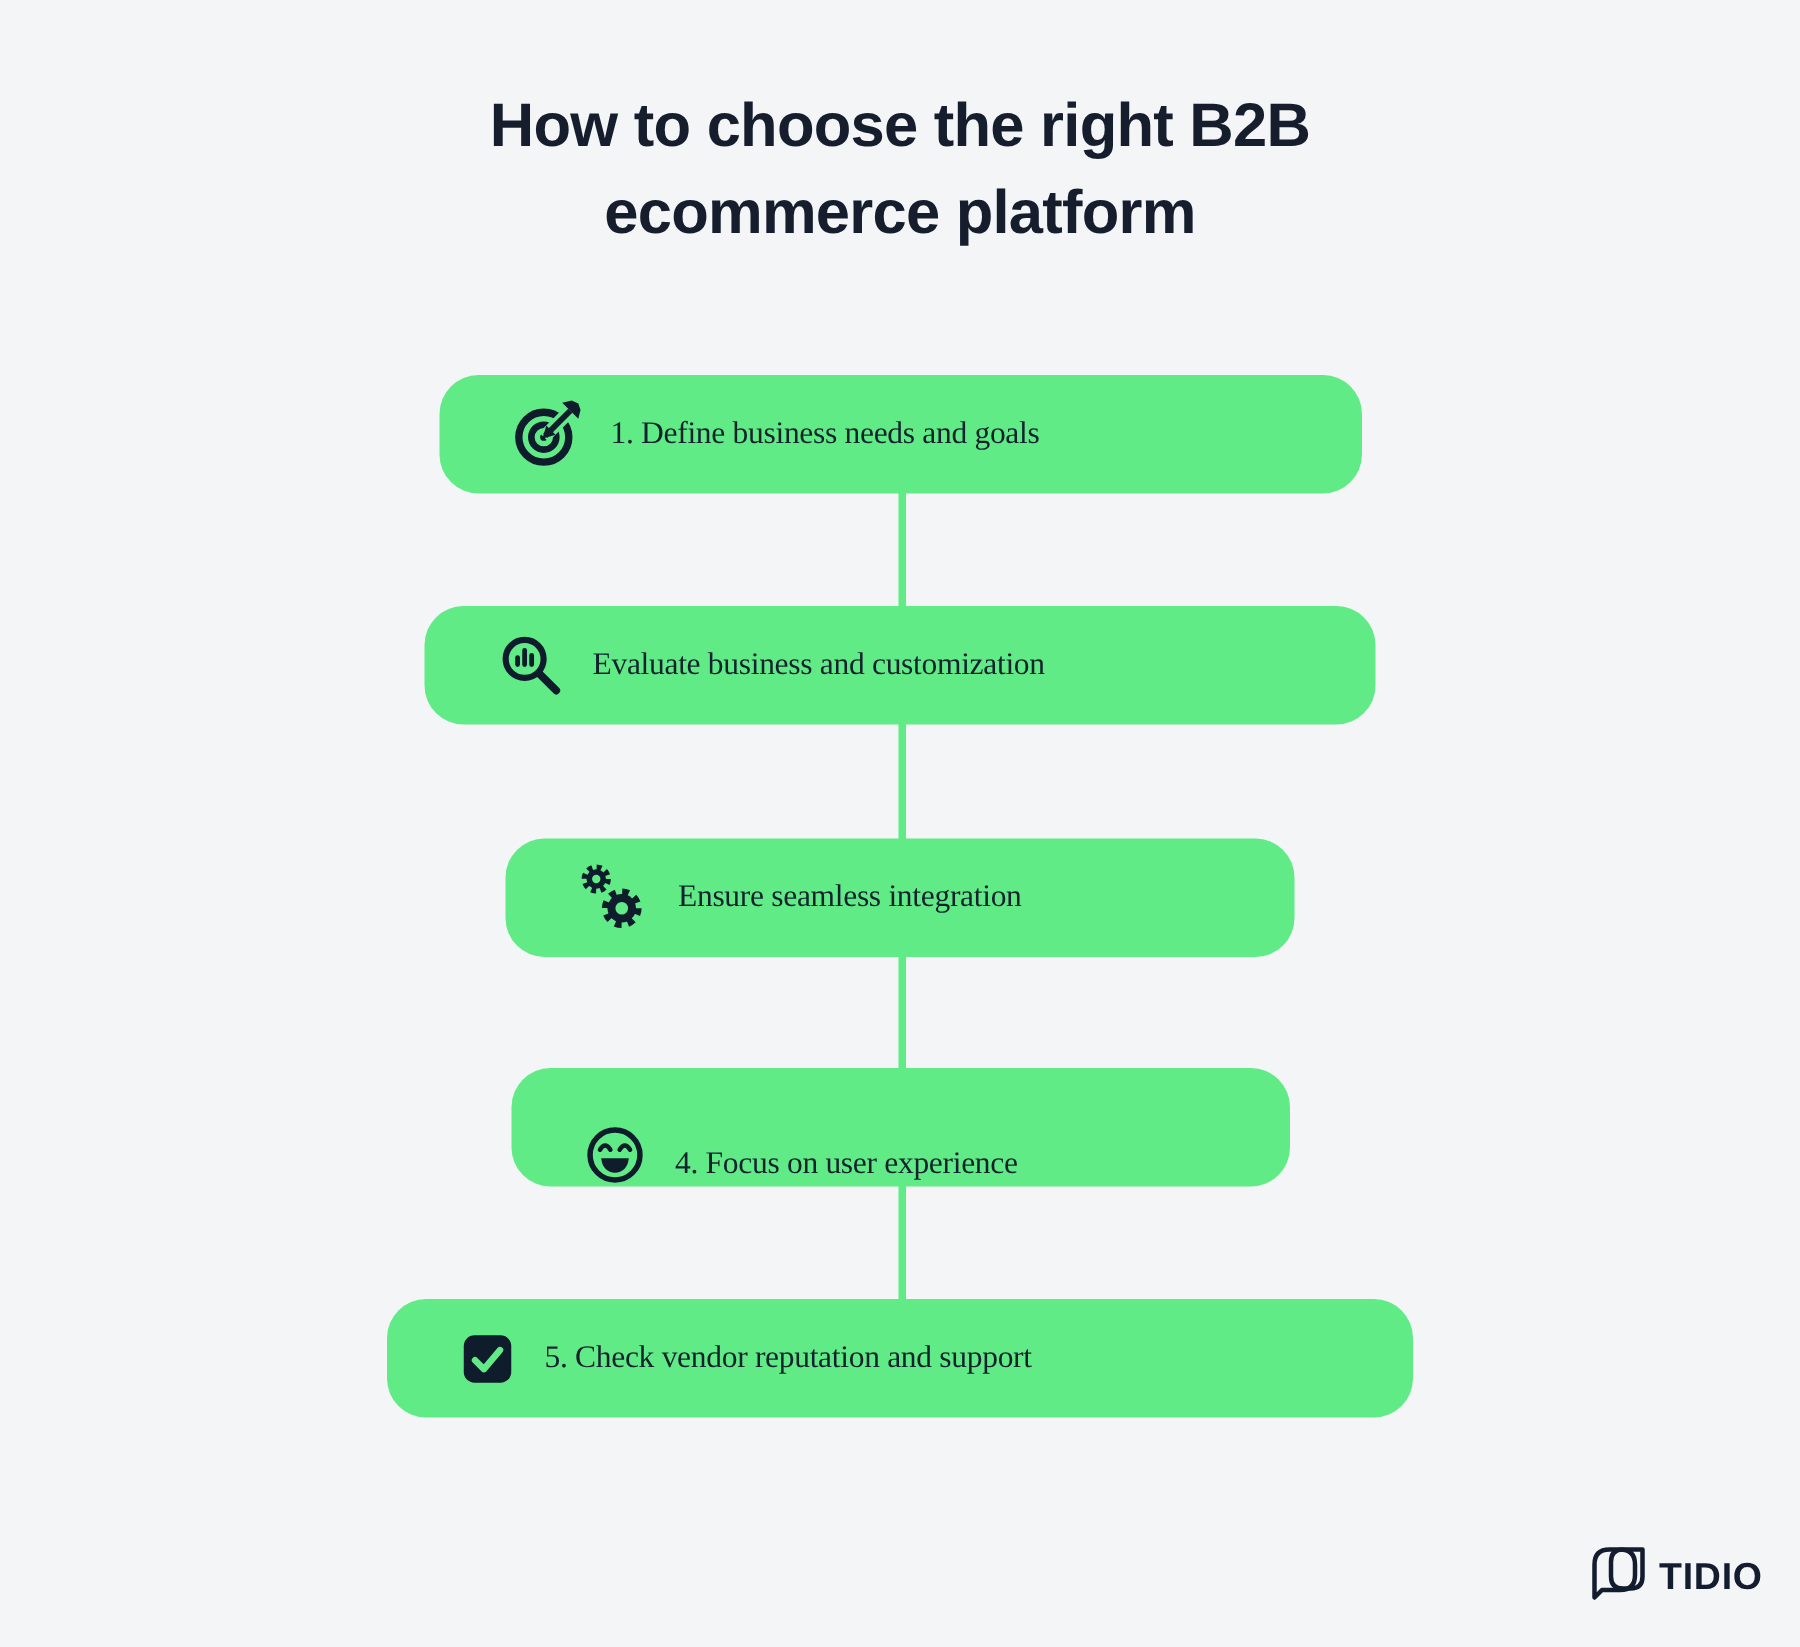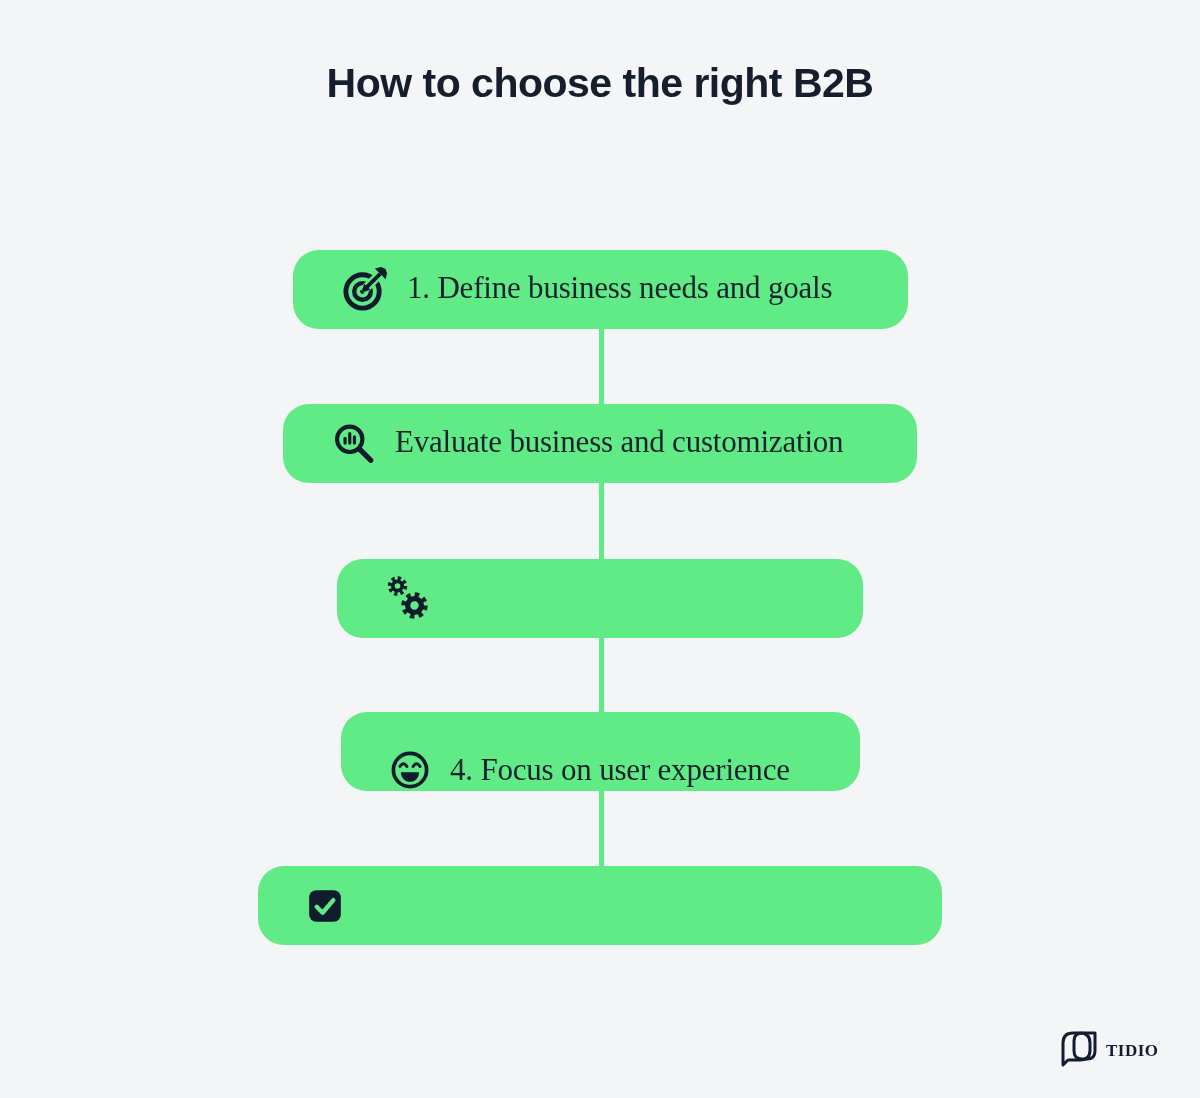--- a/index.html
+++ b/index.html
@@ -37,45 +37,46 @@
     padding:0 26px 0 48px;gap:19px;z-index:1;
   }
   .s1{left:293px;top:250px;width:615px;}
   .s2{left:283px;top:404px;width:634px;}
   .s3{left:337px;top:559px;width:526px;}
   .s4{left:341px;top:712px;width:519px;align-items:flex-end;}
   .s5{left:258px;top:866px;width:684px;}
   .step .icon{display:flex;align-items:center;justify-content:center;flex:0 0 auto;color:var(--ink);}
   .step .label{
     font-family:"Liberation Serif", serif;
-    font-size:31px;color:var(--label-ink);
+    font-size:21px;color:var(--label-ink);
     white-space:nowrap;letter-spacing:-0.2px;
     padding-bottom:3px;
   }
   .ink-stroke{stroke:var(--ink);fill:none;}
   .ink-fill{fill:var(--ink);}
   .green-stroke{stroke:var(--green);fill:none;}
   .green-fill{fill:var(--green);}
   .brand{
     position:absolute;left:1056px;top:1026px;
     display:flex;align-items:center;gap:4px;z-index:1;
   }
   .brand-text{
-    font-family:Liberation Serif, serif;
-    font-weight:700;font-size:17px;letter-spacing:0.5px;
+    font-family:Liberation Sans, sans-serif;
+    font-weight:700;font-size:25px;letter-spacing:0.5px;
     color:#141c30;
   }
 </style>
 </head>
 <body>
 
 <div class="canvas">
 
   <h1 class="title">
     <span>How to choose the right B2B</span>
+    <span>ecommerce platform</span>
   </h1>
 
   <div class="connector"></div>
 
   <div class="step s1">
     <span class="icon">
       <svg width="47" height="47" viewBox="0 0 48 48">
         <circle class="ink-stroke" cx="22" cy="26" r="17" stroke-width="5"></circle>
         <circle class="ink-stroke" cx="22" cy="26" r="8.5" stroke-width="4.5"></circle>
         <circle class="ink-fill" cx="22" cy="26" r="2.5"></circle>
@@ -105,20 +106,21 @@
     <span class="icon">
       <svg width="48" height="48" viewBox="0 0 48 48">
         <circle class="ink-stroke" cx="12.5" cy="11" r="7" stroke-width="5.5" stroke-dasharray="2.9 2.6"></circle>
         <circle class="ink-fill" cx="12.5" cy="11" r="6.5"></circle>
         <circle class="green-fill" cx="12.5" cy="11" r="2.8"></circle>
         <circle class="ink-stroke" cx="29.5" cy="30.5" r="10" stroke-width="6.5" stroke-dasharray="4 3.85"></circle>
         <circle class="ink-fill" cx="29.5" cy="30.5" r="9.5"></circle>
         <circle class="green-fill" cx="29.5" cy="30.5" r="4.2"></circle>
       </svg>
     </span>
+    <span class="label">Ensure seamless integration</span>
   </div>
 
   <div class="step s4">
     <span class="icon">
       <svg width="42" height="42" viewBox="0 0 48 48">
         <circle class="ink-stroke" cx="24" cy="24" r="19" stroke-width="4.2"></circle>
         <path class="ink-stroke" d="M12.5 20 Q16.5 13.5 20.5 20" stroke-width="3.4" stroke-linecap="round"></path>
         <path class="ink-stroke" d="M27.5 20 Q31.5 13.5 35.5 20" stroke-width="3.4" stroke-linecap="round"></path>
         <path class="ink-fill" d="M13.5 26.5 L34.5 26.5 C34 33.5 29.5 37.5 24 37.5 C18.5 37.5 14 33.5 13.5 26.5 Z"></path>
       </svg>
@@ -126,20 +128,21 @@
     <span class="label">4. Focus on user experience</span>
   </div>
 
   <div class="step s5">
     <span class="icon">
       <svg width="38" height="38" viewBox="0 0 48 48">
         <rect class="ink-fill" x="4" y="4" width="40" height="40" rx="9"></rect>
         <polyline class="green-stroke" points="13.5,25 21,32.5 34.5,16.5" stroke-width="5.5" stroke-linecap="round" stroke-linejoin="round"></polyline>
       </svg>
     </span>
+    <span class="label">5. Check vendor reputation and support</span>
   </div>
 
   <div class="brand">
     <span class="icon">
       <svg width="46" height="46" viewBox="0 0 46 46">
         <path d="M7 39 L7 17 Q7 7 17 7 L24 7 Q34 7 34 17 L34 24 Q34 34 24 34 L12 34 L7 39 Z" fill="none" stroke="#141c30" stroke-width="3" stroke-linejoin="round"></path>
         <path d="M39 7 L39 25 Q39 33 31 33 L26 33 Q18 33 18 25 L18 15 Q18 7 26 7 L39 7 Z" fill="none" stroke="#141c30" stroke-width="3" stroke-linejoin="round"></path>
       </svg>
     </span>
     <span class="brand-text">TIDIO</span>

